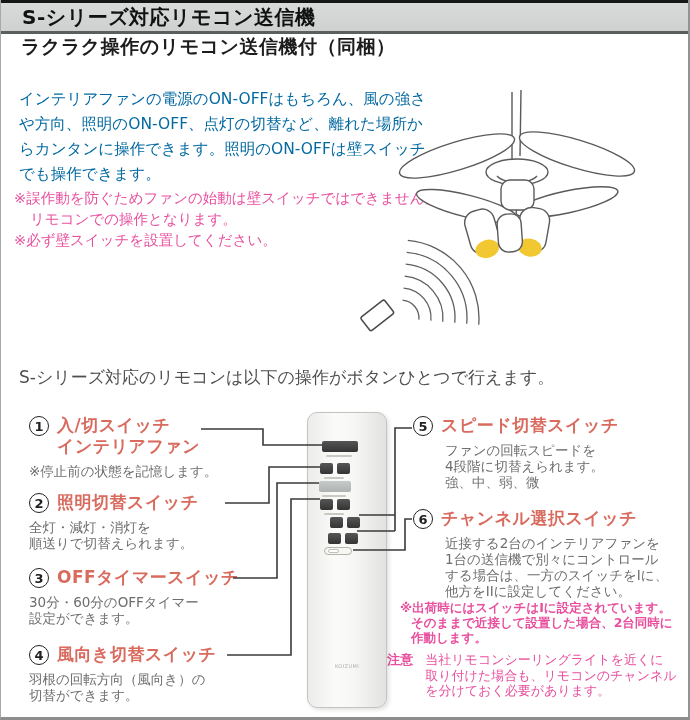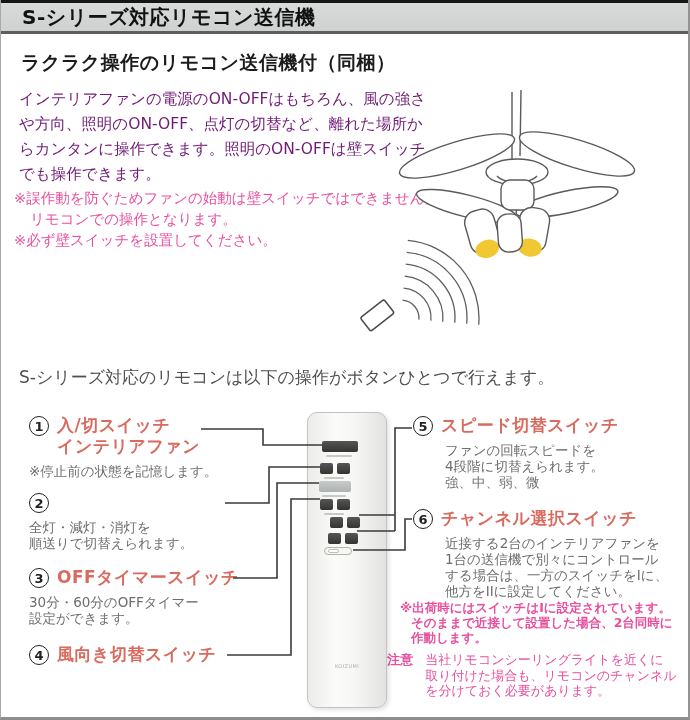--- a/index.html
+++ b/index.html
@@ -10,22 +10,22 @@
     border-left:1px solid #a8a8a8; border-right:2px solid #939393; border-bottom:3px solid #8d8d8d;
     overflow:hidden;
   }
   .header-bar {
     position:absolute; left:0; top:0; width:100%; height:34px;
     background:linear-gradient(180deg,#d9dbdb,#cfd1d1);
     border-top:3px solid #161616; border-bottom:3px solid #5c5f5f;
     display:flex; align-items:center; padding-left:21px;
   }
   .header-bar span { font-size:20px; font-weight:bold; color:#111; letter-spacing:0.5px; }
-  .subtitle { position:absolute; left:20px; top:50px; font-size:19px; font-weight:bold; color:#1c1c1c; letter-spacing:0.5px; }
-  .intro { position:absolute; left:18px; top:87px; width:418px; font-size:15.5px; line-height:25px; color:#701a75; }
+  .subtitle { position:absolute; left:20px; top:34px; font-size:19px; font-weight:bold; color:#1c1c1c; letter-spacing:0.5px; }
+  .intro { position:absolute; left:18px; top:87px; width:418px; font-size:15.5px; line-height:25px; color:#0369a1; }
   .warnings { position:absolute; left:13px; top:188px; width:428px; }
   .warn { font-size:14.5px; line-height:21px; color:#e8509e; padding-left:16px; text-indent:-16px; }
   .lead { position:absolute; left:18px; top:366px; font-size:17px; color:#4f4f4f;text-align:right; }
 
   .item { position:absolute; }
   .item-head { display:flex; align-items:flex-start; }
   .num-circle {
     flex:0 0 auto; width:20px; height:20px; border:1.6px solid #222; border-radius:50%;
     display:flex; align-items:center; justify-content:center;
     font-size:13px; font-weight:bold; color:#222; background:#fff; margin-right:8px; margin-top:1px;
@@ -124,20 +124,23 @@
       </div>
     </div>
     <div class="item-desc">
       <div class="note">※停止前の状態を記憶します。</div>
     </div>
   </div>
 
   <div class="item" style="left:28px; top:492px;">
     <div class="item-head">
       <div class="num-circle">2</div>
+      <div class="item-title">
+        <div>照明切替スイッチ</div>
+      </div>
     </div>
     <div class="item-desc">
       <div>全灯・減灯・消灯を</div>
       <div>順送りで切替えられます。</div>
     </div>
   </div>
 
   <div class="item" style="left:28px; top:567px;">
     <div class="item-head">
       <div class="num-circle">3</div>
@@ -150,20 +153,24 @@
       <div>設定ができます。</div>
     </div>
   </div>
 
   <div class="item" style="left:28px; top:644px;">
     <div class="item-head">
       <div class="num-circle">4</div>
       <div class="item-title">
         <div>風向き切替スイッチ</div>
       </div>
+    </div>
+    <div class="item-desc">
+      <div>羽根の回転方向（風向き）の</div>
+      <div>切替ができます。</div>
     </div>
   </div>
 
   <div class="item right" style="left:412px; top:415px;">
     <div class="item-head">
       <div class="num-circle">5</div>
       <div class="item-title">
         <div>スピード切替スイッチ</div>
       </div>
     </div>

